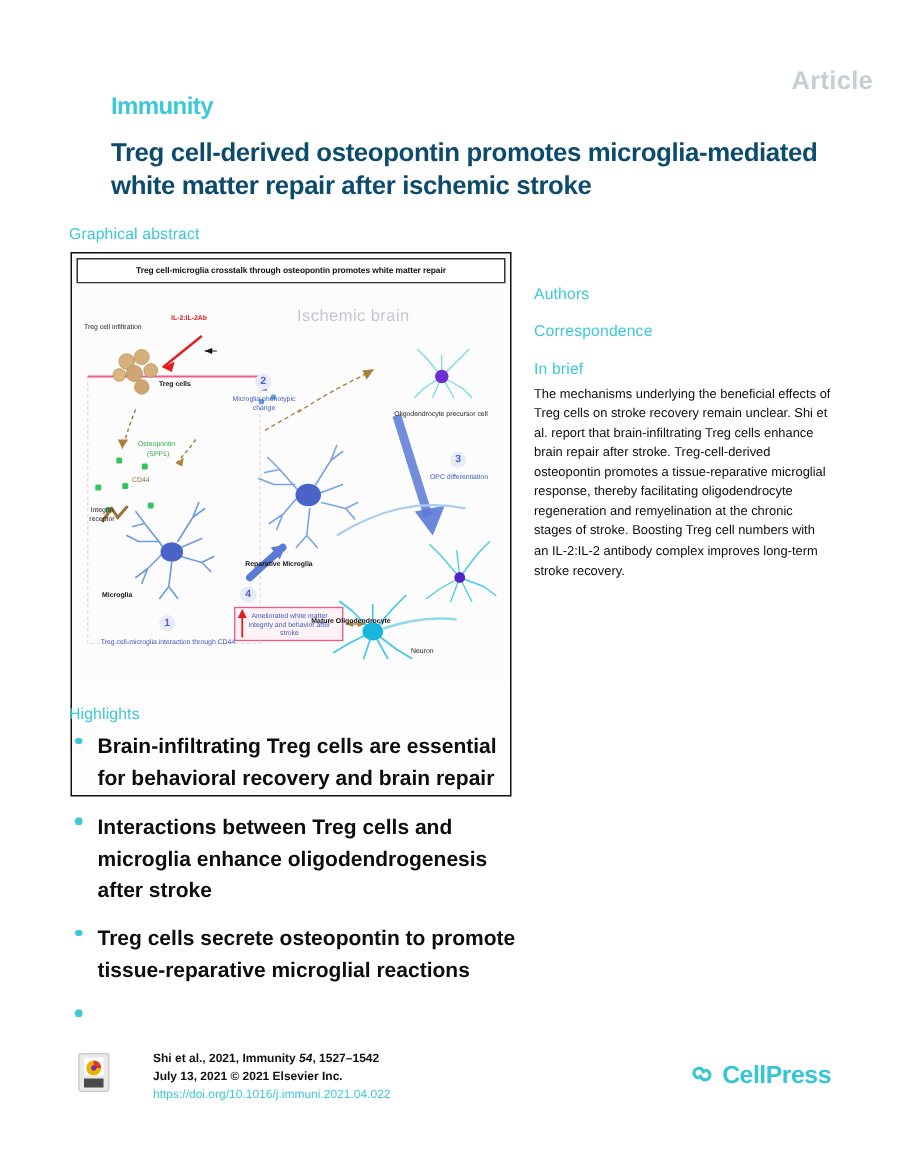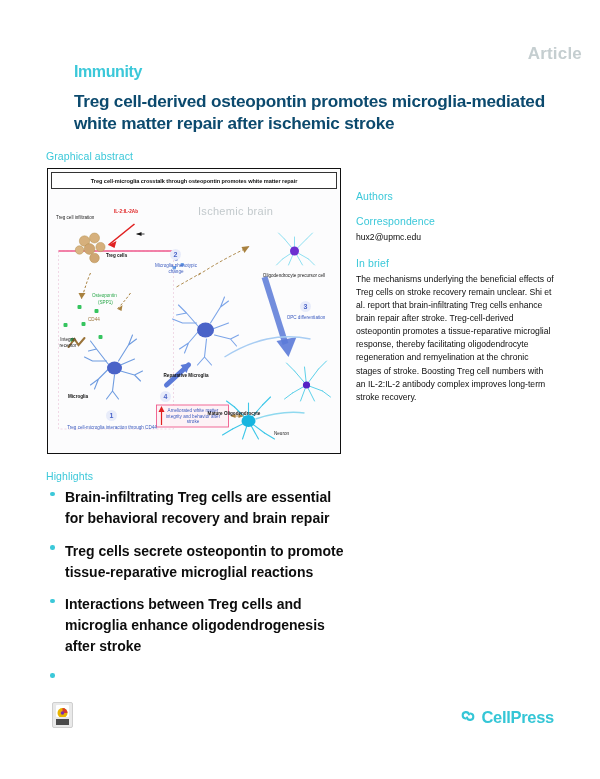--- a/index.html
+++ b/index.html
@@ -63,21 +63,21 @@
   #ga-label {
     position: absolute;
     left: 46px;
     top: 150px;
   }
   .ga-box {
     position: absolute;
     left: 47px;
     top: 168px;
     width: 294px;
-    height: 286px;
+    height: 363px;
     border: 1.5px solid #111;
     background: #fdfdfd;
     box-sizing: border-box;
     overflow: hidden;
   }
   .ga-titlebar {
     margin: 3px 3px 0 3px;
     height: 15px;
     border: 1px solid #333;
     background: #fff;
@@ -392,58 +392,62 @@
     <div class="num-badge" style="left:112px; top:202px;">4</div>
     <div class="ga-t blue ctr" style="left:113px; top:219px; width:64px;">Ameliorated white matter integrity and behavior after stroke</div>
   </div>
 </div>
 
 <div class="rcol">
   <div class="sec-head">Authors</div>
 
   <div class="gap"></div>
   <div class="sec-head">Correspondence</div>
-  <div class="body-txt">hux2@upmc.edu</div>
 
   <div class="gap"></div>
   <div class="sec-head">In brief</div>
   <div class="body-txt">The mechanisms underlying the beneficial effects of Treg cells on stroke recovery remain unclear. Shi et al. report that brain-infiltrating Treg cells enhance brain repair after stroke. Treg-cell-derived osteopontin promotes a tissue-reparative microglial response, thereby facilitating oligodendrocyte regeneration and remyelination at the chronic stages of stroke. Boosting Treg cell numbers with an IL-2:IL-2 antibody complex improves long-term stroke recovery.</div>
 </div>
 
 <div class="sec-head" id="hl-label">Highlights</div>
 <div class="hl-list">
   <div class="hl-item">
     <span class="dot"></span>
     <span>Brain-infiltrating Treg cells are essential for behavioral recovery and brain repair</span>
   </div>
   <div class="hl-item">
     <span class="dot"></span>
-    <span>Treg cells secrete osteopontin to promote tissue-reparative microglial reactions</span>
+    <span>Interactions between Treg cells and microglia enhance oligodendrogenesis after stroke</span>
   </div>
   <div class="hl-item">
     <span class="dot"></span>
-    <span>Interactions between Treg cells and microglia enhance oligodendrogenesis after stroke</span>
+    <span>Treg cells secrete osteopontin to promote tissue-reparative microglial reactions</span>
   </div>
   <div class="hl-item">
     <span class="dot"></span>
   </div>
 </div>
 
 <div class="footer">
   <div class="cover-thumb">
     <div class="ct-img">
       <svg viewBox="0 0 13 12" width="13" height="12">
         <circle cx="6.5" cy="6" r="5" fill="#e8b400"></circle>
         <path d="M6.5 1 A5 5 0 0 1 11.5 6 L6.5 6 Z" fill="#d63b2a"></path>
         <circle cx="6.5" cy="6" r="1.8" fill="#7b2fb0"></circle>
       </svg>
     </div>
     <div class="ct-bars"></div>
   </div>
 
+  <div class="cite">
+    <div><span>Shi et al., 2021, Immunity </span><span class="vol">54</span><span>, 1527–1542</span></div>
+    <div>July 13, 2021 © 2021 Elsevier Inc.</div>
+    <div class="doi">https://doi.org/10.1016/j.immuni.2021.04.022</div>
+  </div>
 
   <div class="cp-logo">
     <svg width="18" height="16" viewBox="0 0 18 16">
       <g fill="none" stroke="#35c6d6" stroke-width="2.1" stroke-linecap="round">
         <path d="M6.5 10.5 A3.2 3.2 0 1 1 10 6.6"></path>
         <path d="M11.5 5.5 A3.2 3.2 0 1 1 8 9.4"></path>
       </g>
     </svg>
     <span class="cp-text"><span>Cell</span><sup>P</sup><span>ress</span></span>
   </div>

